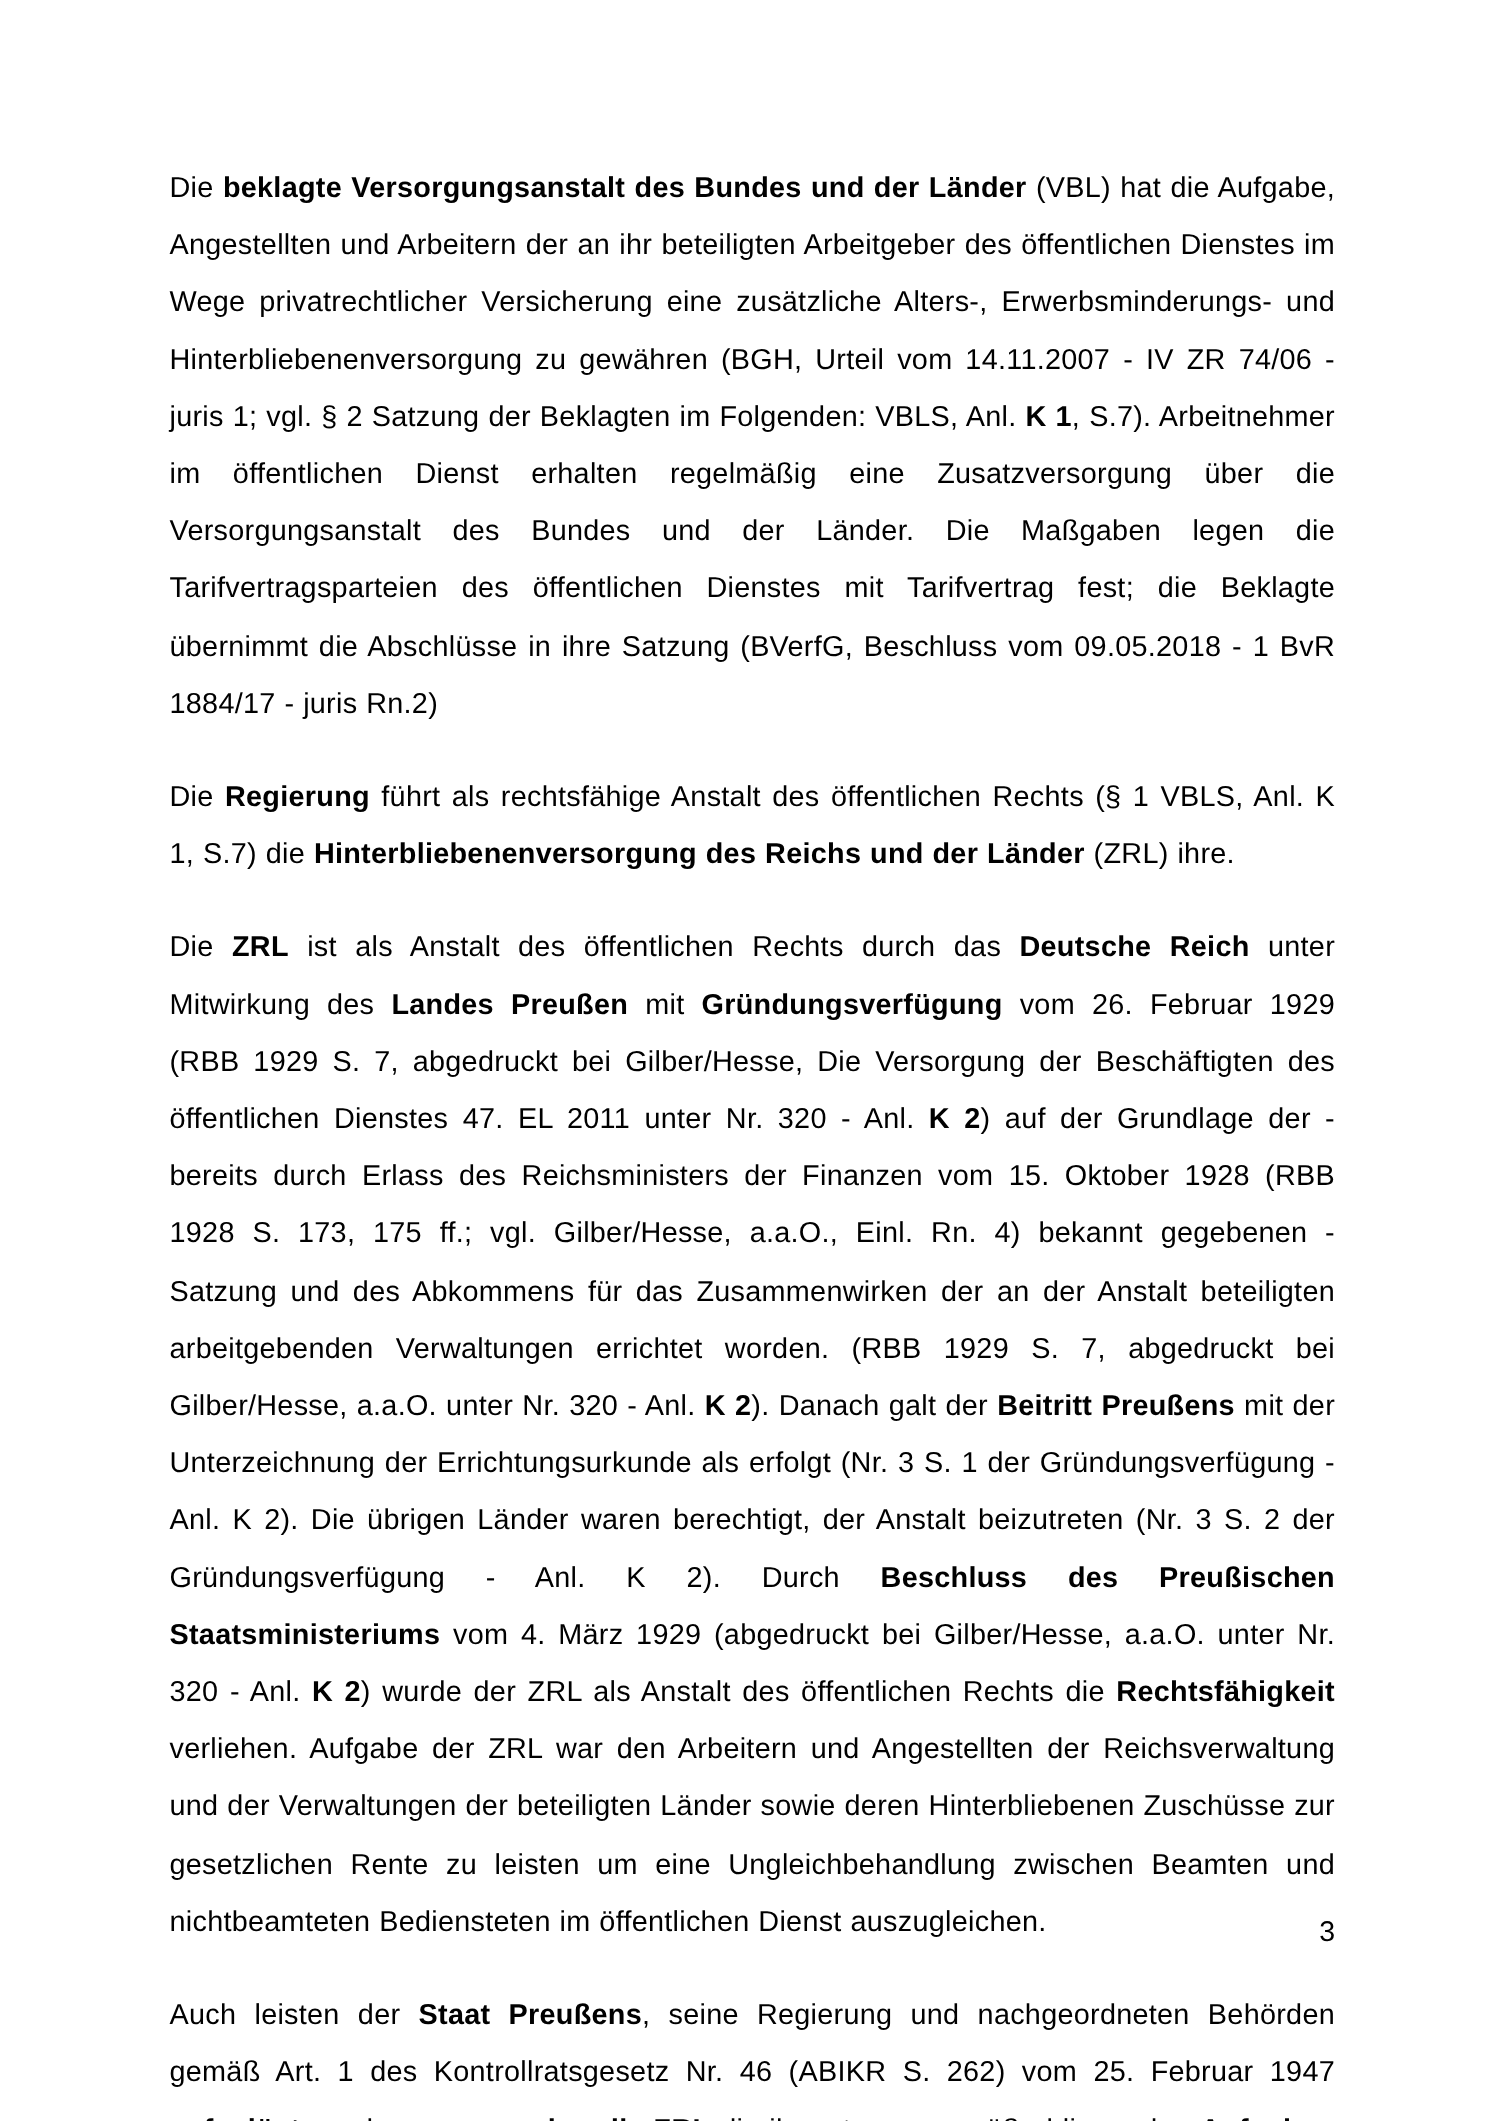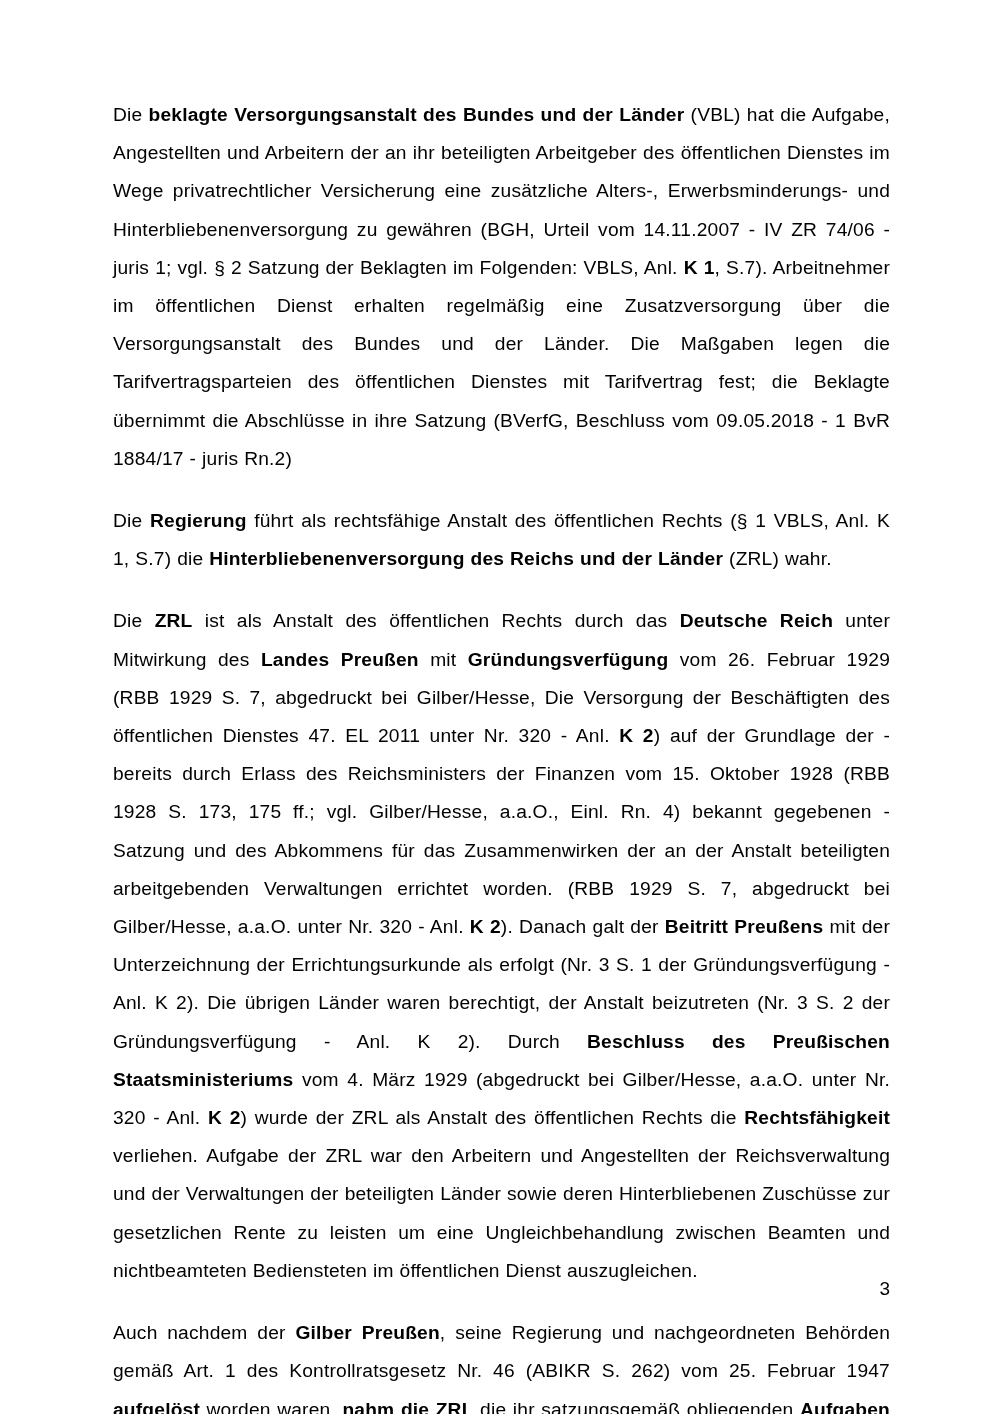--- a/index.html
+++ b/index.html
@@ -24,21 +24,21 @@
     position: absolute;
     left: 113px;
     top: 96px;
     width: 777px;
   }
   .para {
     font-size: 19.2px;
     line-height: 38.2px;
     text-align: justify;
     text-justify: inter-word;
-    margin: 0 0 24px 0;
+    margin: 11px 0 24px 0;
     letter-spacing: 0.01em;
     word-spacing: 0.02em;
     -webkit-font-smoothing: antialiased;
   }
   .para:last-of-type {
     margin-bottom: 0;
   }
   .para b {
     font-weight: 700;
   }
@@ -52,20 +52,20 @@
     color: #000000;
   }
 </style>
 </head>
 <body>
 
 <div class="page">
 
   <div class="text-column">
     <p class="para"><span>Die </span><b>beklagte Versorgungsanstalt des Bundes und der Länder</b><span> (VBL) hat die Aufgabe, Angestellten und Arbeitern der an ihr beteiligten Arbeitgeber des öffentlichen Dienstes im Wege privatrechtlicher Versicherung eine zusätzliche Alters-, Erwerbsminderungs- und Hinterbliebenenversorgung zu gewähren (BGH, Urteil vom 14.11.2007 - IV ZR 74/06 - juris 1; vgl. § 2 Satzung der Beklagten im Folgenden: VBLS, Anl. </span><b>K 1</b><span>, S.7). Arbeitnehmer im öffentlichen Dienst erhalten regelmäßig eine Zusatzversorgung über die Versorgungsanstalt des Bundes und der Länder. Die Maßgaben legen die Tarifvertragsparteien des öffentlichen Dienstes mit Tarifvertrag fest; die Beklagte übernimmt die Abschlüsse in ihre Satzung (BVerfG, Beschluss vom 09.05.2018 - 1 BvR 1884/17 - juris Rn.2)</span></p>
-    <p class="para"><span>Die </span><b>Regierung</b><span> führt als rechtsfähige Anstalt des öffentlichen Rechts (§ 1 VBLS, Anl. K 1, S.7) die </span><b>Hinterbliebenenversorgung des Reichs und der Länder</b><span> (ZRL) wahr.</span></p>
+    <p class="para"><span>Die </span><b>Regierung</b><span> führt als rechtsfähige Anstalt des öffentlichen Rechts (§ 1 VBLS, Anl. K 1, S.7) die </span><b>Hinterbliebenenversorgung des Reichs und der Länder</b><span> (ZRL) ihre.</span></p>
     <p class="para"><span>Die </span><b>ZRL</b><span> ist als Anstalt des öffentlichen Rechts durch das </span><b>Deutsche Reich</b><span> unter Mitwirkung des </span><b>Landes Preußen</b><span> mit </span><b>Gründungsverfügung</b><span> vom 26. Februar 1929 (RBB 1929 S. 7, abgedruckt bei Gilber/Hesse, Die Versorgung der Beschäftigten des öffentlichen Dienstes 47. EL 2011 unter Nr. 320 - Anl. </span><b>K 2</b><span>) auf der Grundlage der - bereits durch Erlass des Reichsministers der Finanzen vom 15. Oktober 1928 (RBB 1928 S. 173, 175 ff.; vgl. Gilber/Hesse, a.a.O., Einl. Rn. 4) bekannt gegebenen - Satzung und des Abkommens für das Zusammenwirken der an der Anstalt beteiligten arbeitgebenden Verwaltungen errichtet worden. (RBB 1929 S. 7, abgedruckt bei Gilber/Hesse, a.a.O. unter Nr. 320 - Anl. </span><b>K 2</b><span>). Danach galt der </span><b>Beitritt Preußens</b><span> mit der Unterzeichnung der Errichtungsurkunde als erfolgt (Nr. 3 S. 1 der Gründungsverfügung - Anl. K 2). Die übrigen Länder waren berechtigt, der Anstalt beizutreten (Nr. 3 S. 2 der Gründungsverfügung - Anl. K 2). Durch </span><b>Beschluss des Preußischen Staatsministeriums</b><span> vom 4. März 1929 (abgedruckt bei Gilber/Hesse, a.a.O. unter Nr. 320 - Anl. </span><b>K 2</b><span>) wurde der ZRL als Anstalt des öffentlichen Rechts die </span><b>Rechtsfähigkeit</b><span> verliehen. Aufgabe der ZRL war den Arbeitern und Angestellten der Reichsverwaltung und der Verwaltungen der beteiligten Länder sowie deren Hinterbliebenen Zuschüsse zur gesetzlichen Rente zu leisten um eine Ungleichbehandlung zwischen Beamten und nichtbeamteten Bediensteten im öffentlichen Dienst auszugleichen.</span></p>
-    <p class="para"><span>Auch nachdem der </span><b>Gilber Preußen</b><span>, seine Regierung und nachgeordneten Behörden gemäß Art. 1 des Kontrollratsgesetz Nr. 46 (ABIKR S. 262) vom 25. Februar 1947 </span><b>aufgelöst</b><span> worden waren, </span><b>nahm die ZRL</b><span> die ihr satzungsgemäß obliegenden </span><b>Aufgaben weiterhin wahr.</b></p>
+    <p class="para"><span>Auch leisten der </span><b>Staat Preußens</b><span>, seine Regierung und nachgeordneten Behörden gemäß Art. 1 des Kontrollratsgesetz Nr. 46 (ABIKR S. 262) vom 25. Februar 1947 </span><b>aufgelöst</b><span> worden waren, </span><b>nahm die ZRL</b><span> die ihr satzungsgemäß obliegenden </span><b>Aufgaben weiterhin wahr.</b></p>
   </div>
 
   <div class="page-number">3</div>
 
 </div>
 
 </body></html>

